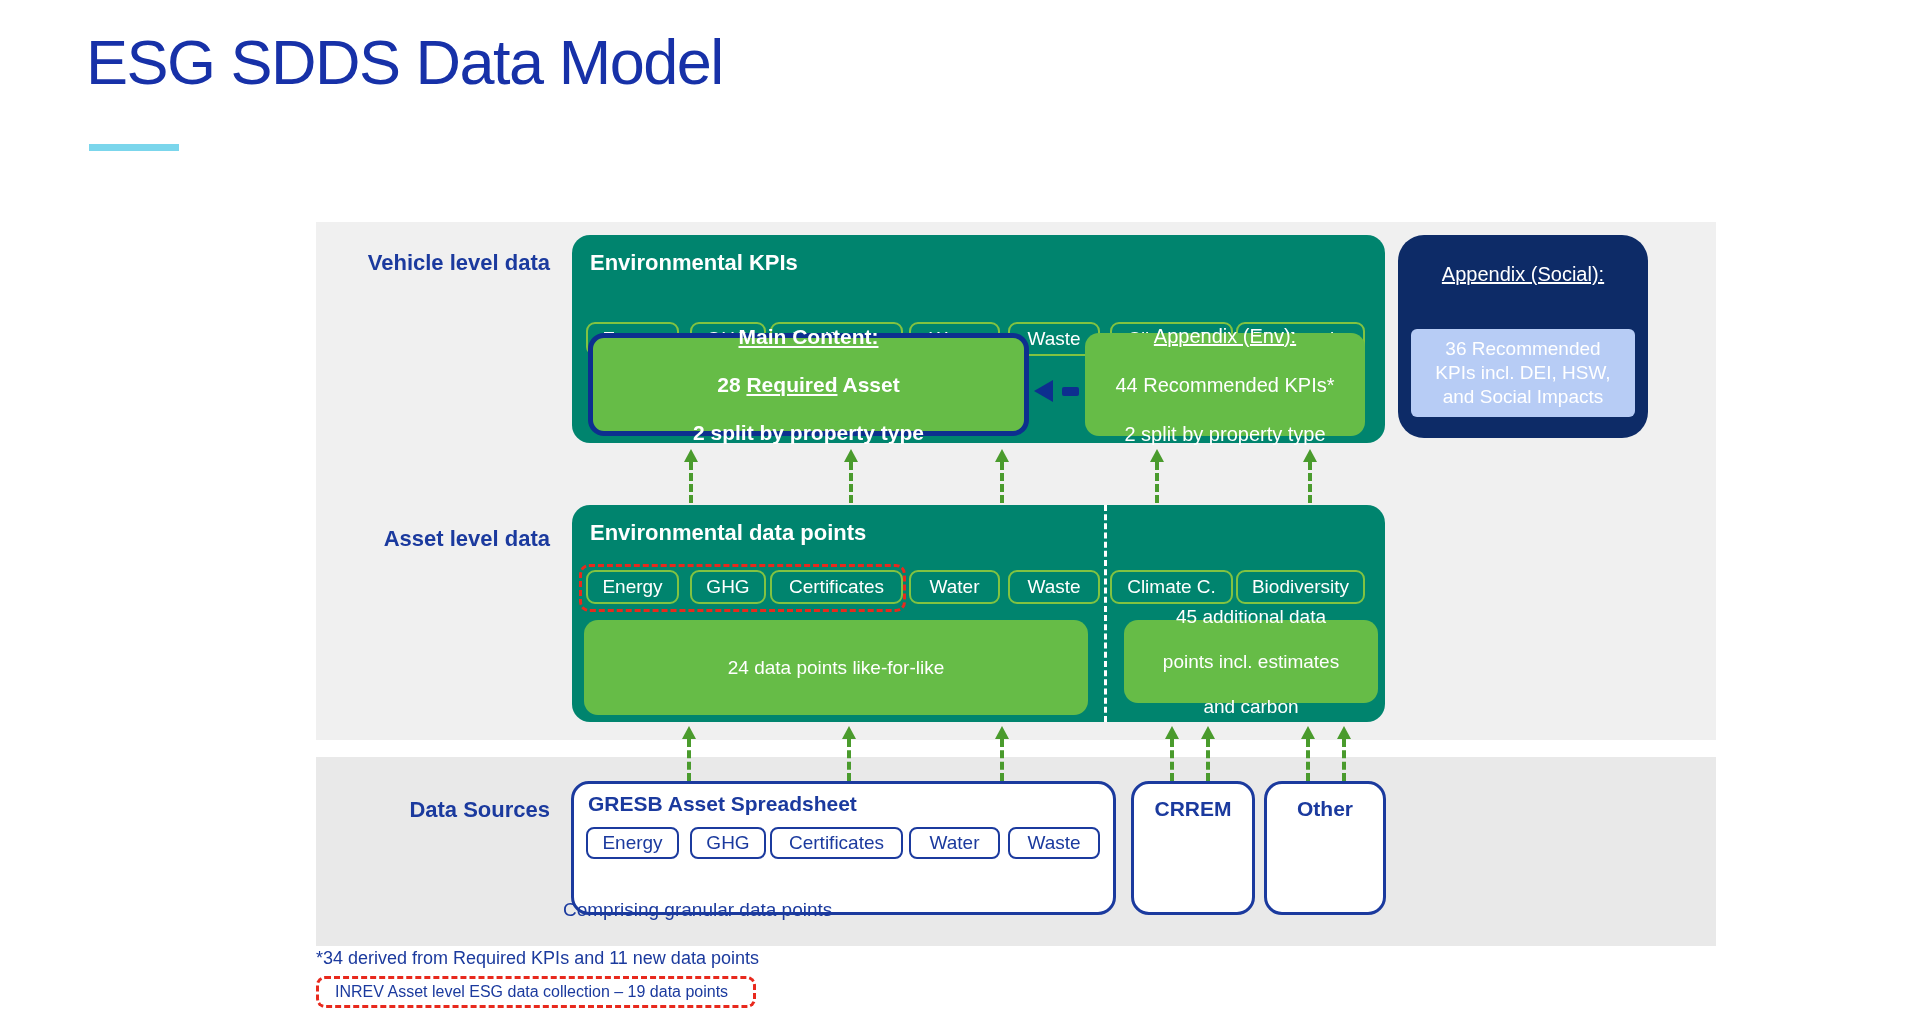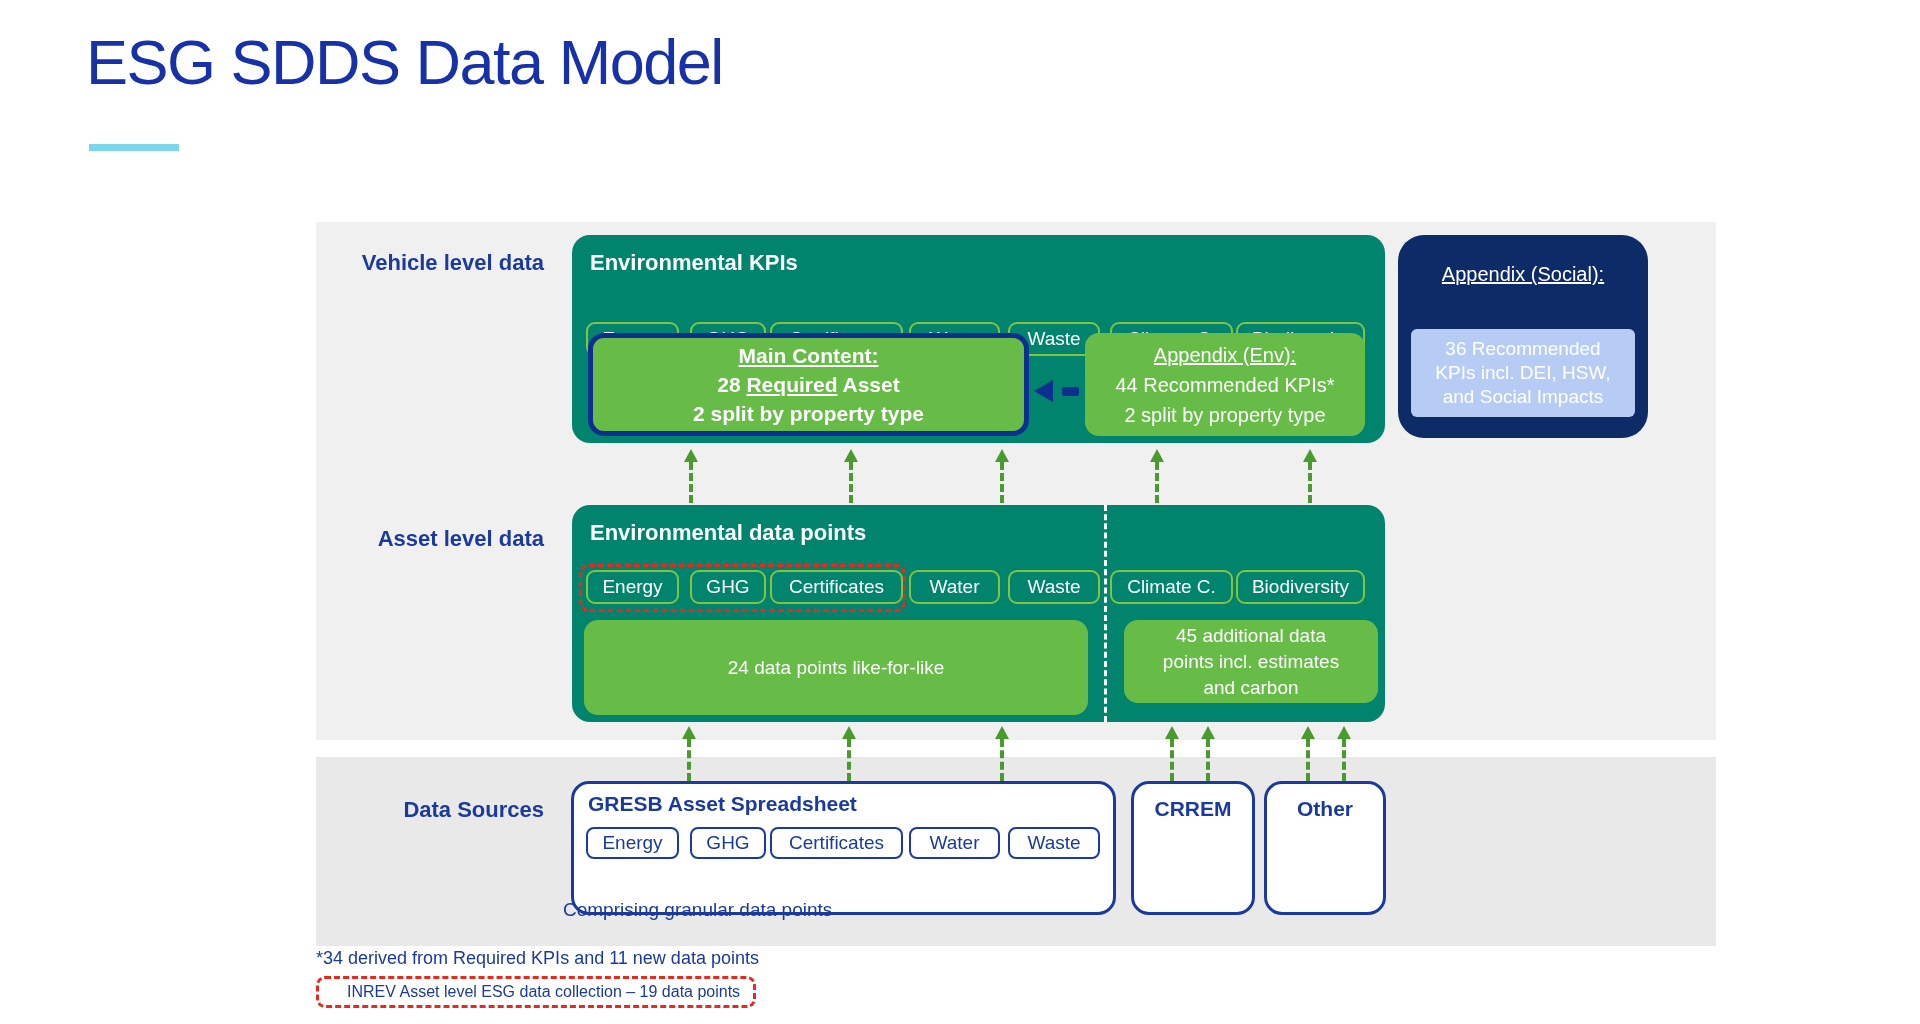--- a/index.html
+++ b/index.html
@@ -25,35 +25,35 @@
   .page-title{
     position:absolute;left:86px;top:26px;color:var(--title-navy);
     font-size:63px;font-weight:normal;letter-spacing:-1.5px;
   }
   .title-accent{position:absolute;left:89px;top:144px;width:90px;height:7px;background:var(--accent);}
   .panel{position:absolute;left:316px;width:1400px;}
   .panel.one{top:222px;height:518px;background:var(--panel1);}
   .panel.two{top:757px;height:189px;background:var(--panel2);}
   .sec-label{
     position:absolute;left:316px;width:228px;text-align:right;
-    color:var(--navy);font-weight:bold;font-size:22px;
+    color:var(--navy);font-weight:bold;font-size:22px;padding-left:6px;
   }
   .teal-box{position:absolute;left:572px;width:813px;background:var(--teal);border-radius:18px;}
   .teal-box.vehicle{top:235px;height:208px;}
   .teal-box.asset{top:505px;height:217px;}
   .box-title{position:absolute;left:590px;color:#ffffff;font-weight:bold;font-size:22px;}
   .pill{
     position:absolute;height:34px;box-sizing:border-box;border:2.5px solid var(--pill-green);
     border-radius:9px;background:var(--teal);color:#ffffff;font-size:19px;
     display:flex;align-items:center;justify-content:center;
   }
   .pill.src{background:#ffffff;border-color:var(--navy);color:var(--navy);height:32px;border-radius:8px;}
   .green-box{
     position:absolute;background:var(--green);border-radius:14px;color:#ffffff;text-align:center;
-    display:flex;flex-direction:column;align-items:center;justify-content:center;box-sizing:border-box;
+    display:flex;flex-direction:column;align-items:center;justify-content:center;box-sizing:border-box;gap:19px;
   }
   .main-content{
     left:588px;top:333px;width:441px;height:103px;border:5px solid var(--border-navy);
     border-radius:16px;font-weight:bold;font-size:21px;line-height:29px;
   }
   .appendix-env{left:1085px;top:333px;width:280px;height:103px;font-size:20px;line-height:30px;}
   .u{text-decoration:underline;}
   .social-box{
     position:absolute;left:1398px;top:235px;width:250px;height:203px;
     background:var(--dark-navy);border-radius:26px;
@@ -94,21 +94,21 @@
   .src-box{
     position:absolute;background:#ffffff;border:3px solid var(--navy);
     border-radius:18px;box-sizing:border-box;
   }
   .src-title{position:absolute;color:var(--navy);font-weight:bold;font-size:21px;}
   .src-caption{position:absolute;left:563px;top:866px;color:var(--navy);font-size:19px;margin-top:33px;}
   .footnote{position:absolute;left:316px;top:948px;color:var(--navy);font-size:18px;}
   .red-note{
     position:absolute;left:316px;top:976px;width:440px;height:32px;box-sizing:border-box;
     border:3px dashed var(--red);border-radius:9px;color:var(--navy);font-size:16px;
-    line-height:26px;padding-left:28px;
+    line-height:26px;padding-left:16px;
   }
 </style>
 </head>
 <body>
 
 <div class="page-title">ESG SDDS Data Model</div>
 <div class="title-accent"></div>
 
 <div class="panel one"></div>
 <div class="panel two"></div>

